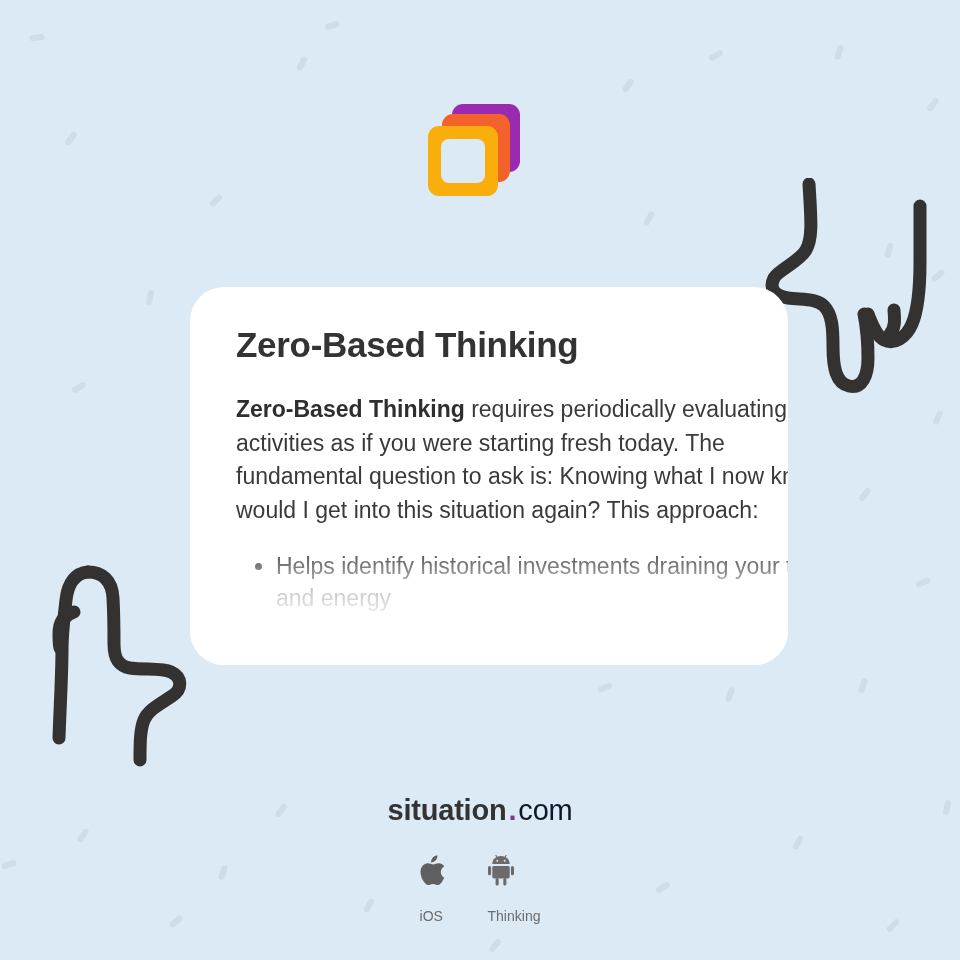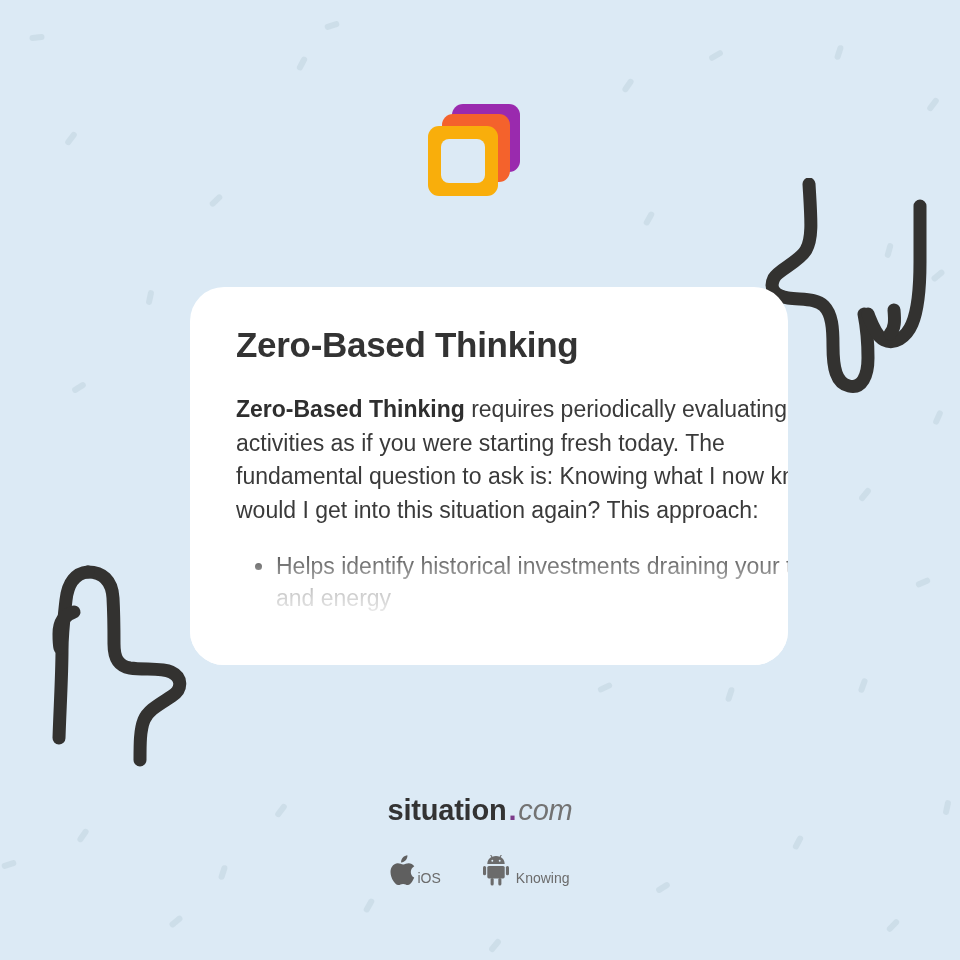--- a/index.html
+++ b/index.html
@@ -159,33 +159,34 @@
     font-size: 29px;
     color: #333333;
     letter-spacing: -0.2px;
   }
   #brand-name { font-weight: bold; }
   #brand-dot {
     color: #7c3b8a;
     font-weight: bold;
     margin: 0 2px;
   }
-  #brand-tld { font-weight: normal; color: #737373; font-style: italic; }
+  #brand-tld { font-weight: normal; color: #0f172a; }
 
   #store-badges {
     margin-top: 28px;
     display: flex;
     justify-content: center;
     align-items: center;
     gap: 42px;
   }
   .badge {
     display: flex;
-    align-items: flex-end;
-    gap: 1px;
+    align-items: flex-start;
+    gap: 22px;
+    flex-direction: column;
   }
   .badge svg { display: block; }
   .badge-label {
     font-size: 14px;
     color: #6b6b6b;
   }
 </style>
 </head>
 <body>
 
@@ -284,18 +285,18 @@
               <circle cx="9.3" cy="5.7" r="0.95" fill="#dceaf5"></circle>
               <circle cx="16.7" cy="5.7" r="0.95" fill="#dceaf5"></circle>
               <rect x="4.3" y="11" width="17.4" height="12.4" rx="1.6"></rect>
               <rect x="0" y="11" width="3.1" height="9.2" rx="1.55"></rect>
               <rect x="22.9" y="11" width="3.1" height="9.2" rx="1.55"></rect>
               <rect x="7.6" y="23" width="3.1" height="7.6" rx="1.55"></rect>
               <rect x="15.3" y="23" width="3.1" height="7.6" rx="1.55"></rect>
             </g>
           </svg>
         </span>
-        <span class="badge-label">Knowing</span>
+        <span class="badge-label">Thinking</span>
       </div>
     </div>
   </div>
 
 </div>
 
 </body></html>

